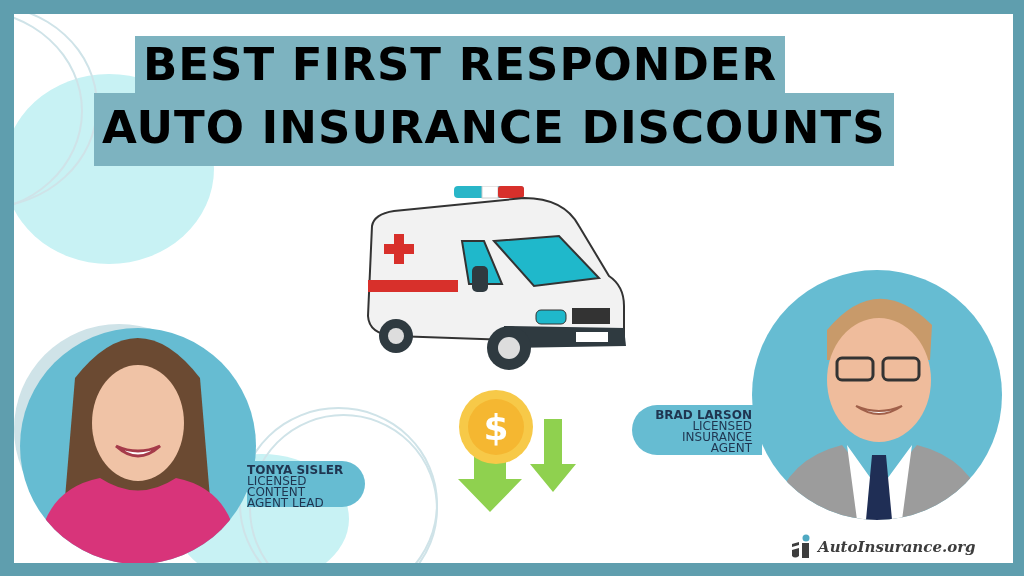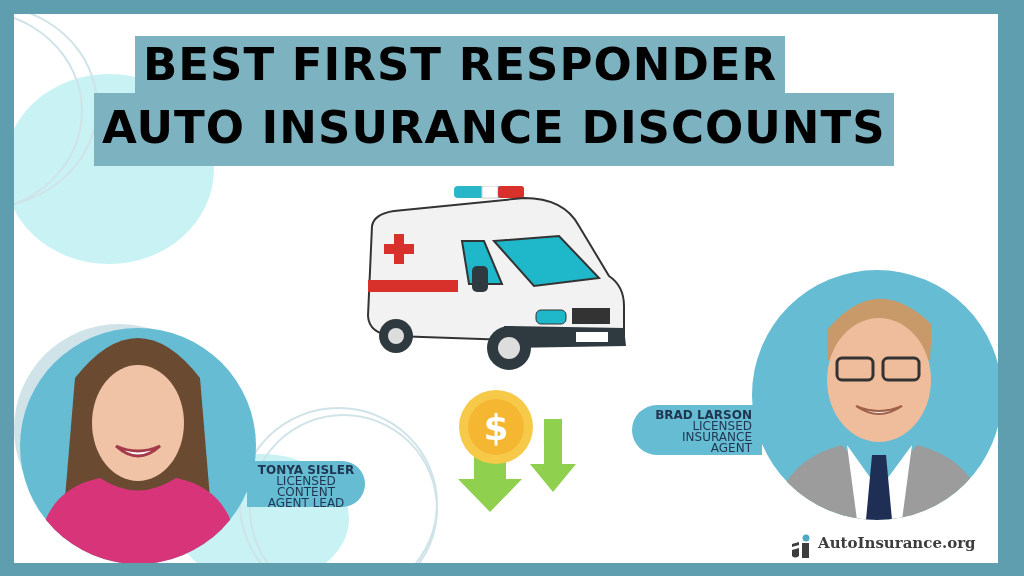--- a/index.html
+++ b/index.html
@@ -1,37 +1,37 @@
 <!DOCTYPE html>
 <html><head>
 <meta charset="utf-8">
 <style>
   html, body { margin: 0; padding: 0; }
   body { width: 1024px; height: 576px; overflow: hidden; background: #5f9eae; font-family: "Liberation Sans", sans-serif; }
   .frame { position: absolute; left: 0; top: 0; width: 1024px; height: 576px; background: #5f9eae; }
-  .canvas { position: absolute; left: 14px; top: 14px; width: 984px; height: 549px; background: #ffffff; overflow: hidden; }
+  .canvas { position: absolute; left: 14px; top: 14px; width: 984px; height: 549px; background: #ffffff; overflow: hidden; padding-left: 15px; }
   .blob1 { position: absolute; left: -10px; top: 60px; width: 210px; height: 190px; border-radius: 50%; background: #c8f2f4; }
   .ring1 { position: absolute; left: -140px; top: -10px; width: 220px; height: 200px; border-radius: 50%; border: 2px solid #cfe3e8; }
   .ring1b { position: absolute; left: -155px; top: -5px; width: 220px; height: 200px; border-radius: 50%; border: 2px solid #cfe3e8; }
   .blob2 { position: absolute; left: 160px; top: 440px; width: 175px; height: 130px; border-radius: 50%; background: #c8f2f4; }
   .ring2 { position: absolute; left: 225px; top: 393px; width: 195px; height: 190px; border-radius: 50%; border: 2px solid #cfe3e8; }
   .ring2b { position: absolute; left: 235px; top: 400px; width: 185px; height: 185px; border-radius: 50%; border: 2px solid #cfe3e8; }
   .title-line { position: absolute; background: #7db3c0; color: #000; font-family: "DejaVu Sans", sans-serif; font-weight: bold; font-size: 45px; letter-spacing: 1px; line-height: 58px; white-space: nowrap; padding: 0 8px; }
   .t1 { left: 121px; top: 22px; height: 58px; }
   .t2 { left: 36px; top: 79px; height: 73px; line-height: 70px; margin-left: 44px; }
   .ambulance { position: absolute; left: 340px; top: 172px; width: 280px; height: 190px; }
   .coin { position: absolute; left: 430px; top: 370px; width: 150px; height: 130px; }
   .avatar-bg-left { position: absolute; left: 0px; top: 310px; width: 210px; height: 210px; border-radius: 50%; background: #cfe3e8; }
   .avatar-left { position: absolute; left: 6px; top: 314px; width: 236px; height: 236px; border-radius: 50%; background: #66bcd2; overflow: hidden; }
   .avatar-right { position: absolute; left: 738px; top: 256px; width: 250px; height: 250px; border-radius: 50%; background: #66bcd2; overflow: hidden; }
-  .pill-left { position: absolute; left: 233px; top: 447px; width: 118px; height: 46px; background: #66bcd2; border-radius: 0 24px 24px 0; padding: 4px 0 0 0; box-sizing: border-box; text-align: center; }
+  .pill-left { position: absolute; left: 233px; top: 447px; width: 118px; height: 46px; background: #66bcd2; border-radius: 0 24px 24px 0; padding: 4px 0 0 0; box-sizing: border-box; }
   .pill-right { position: absolute; left: 618px; top: 391px; width: 130px; height: 50px; background: #66bcd2; border-radius: 25px 0 0 25px; text-align: right; padding: 5px 10px 0 0; box-sizing: border-box; }
   .p-name { color: #1f3550; font-weight: bold; font-size: 12px; line-height: 11px; font-family: "DejaVu Sans", sans-serif; }
   .p-role { color: #1f3550; font-size: 12px; line-height: 11px; font-family: "DejaVu Sans", sans-serif; }
-  .logo { position: absolute; left: 776px; top: 520px; display: flex; align-items: flex-start; gap: 6px; }
+  .logo { position: absolute; left: 776px; top: 520px; display: flex; align-items: center; gap: 6px; font-style: italic; }
   .logo-text { font-family: "DejaVu Serif", serif; font-weight: bold; font-size: 15px; color: #3d3d3d; }
 </style>
 </head>
 <body>
 
 <div class="frame">
   <div class="canvas">
     <div class="blob1"></div>
     <div class="ring1"></div>
     <div class="ring1b"></div>

